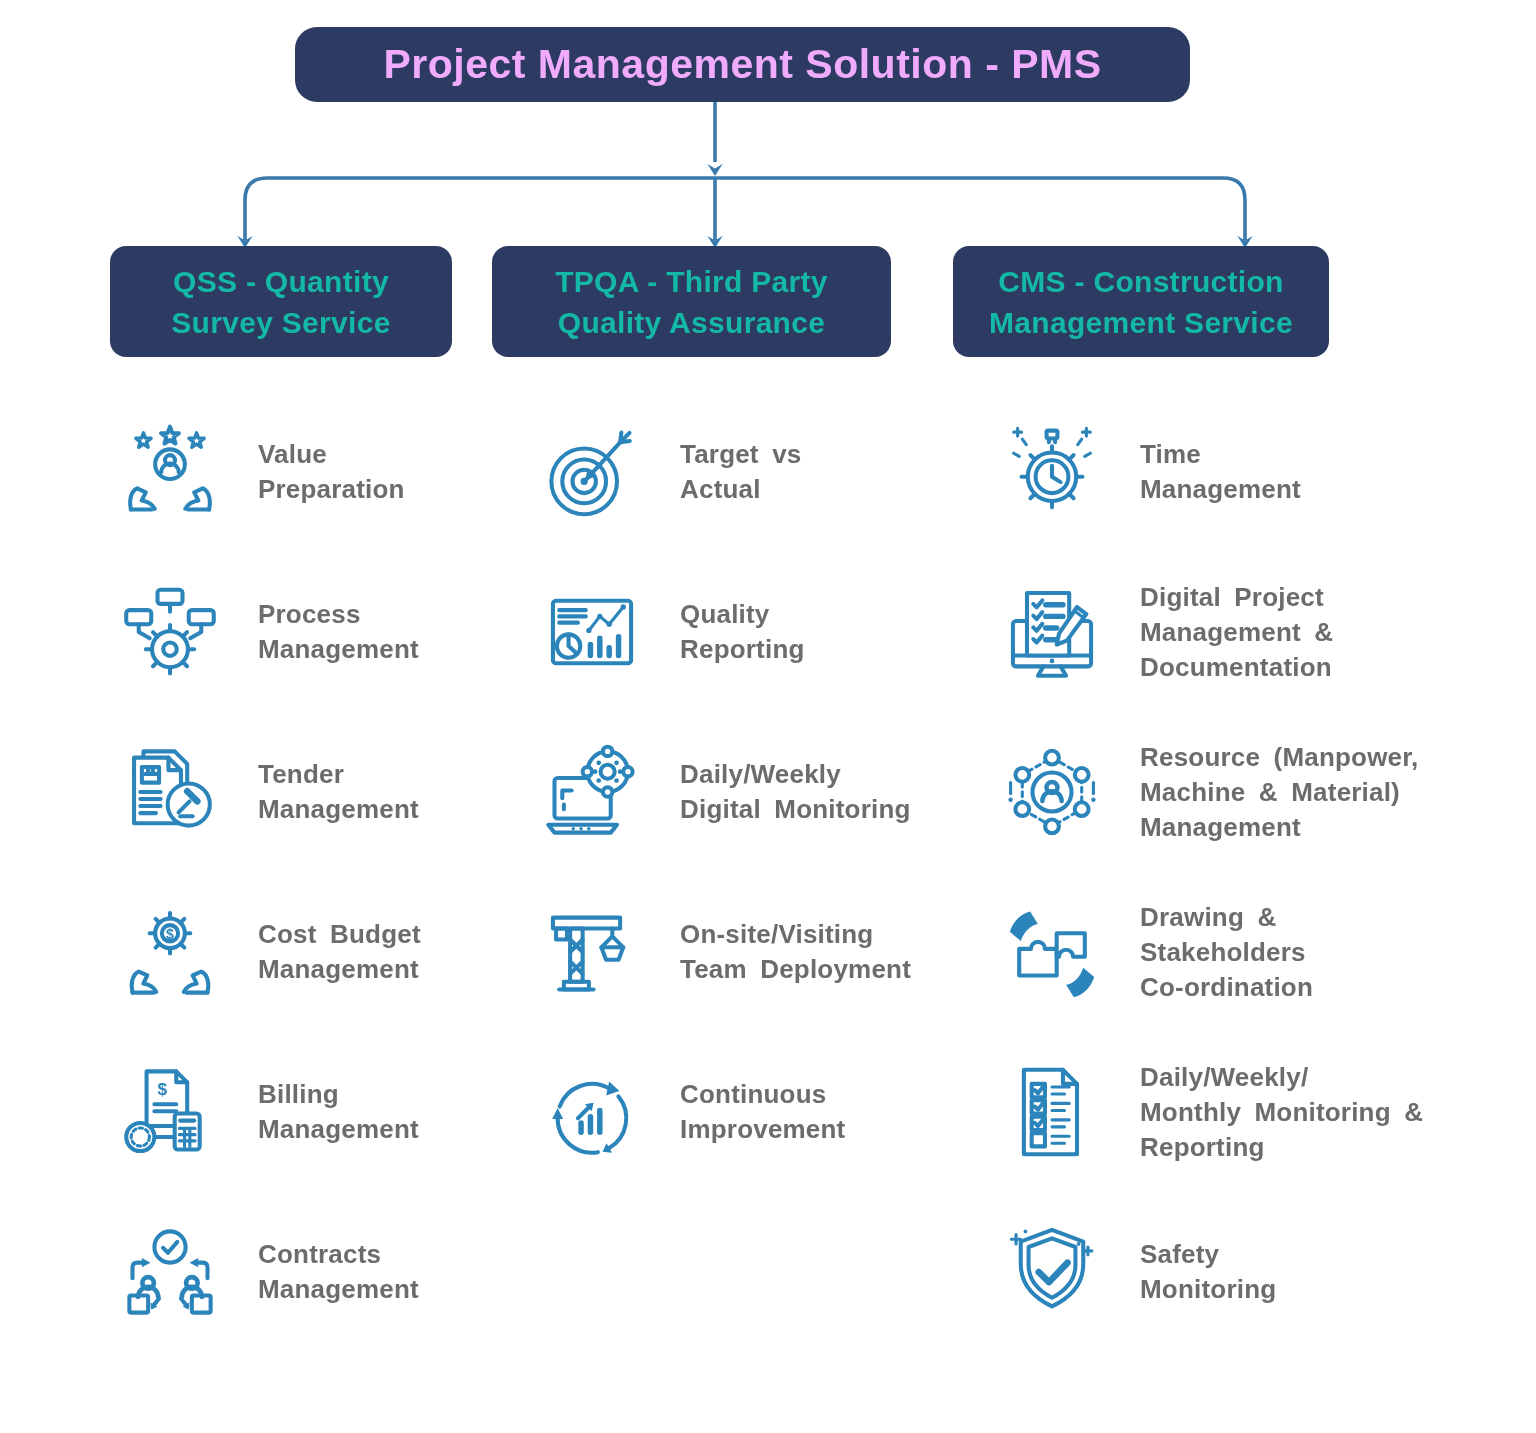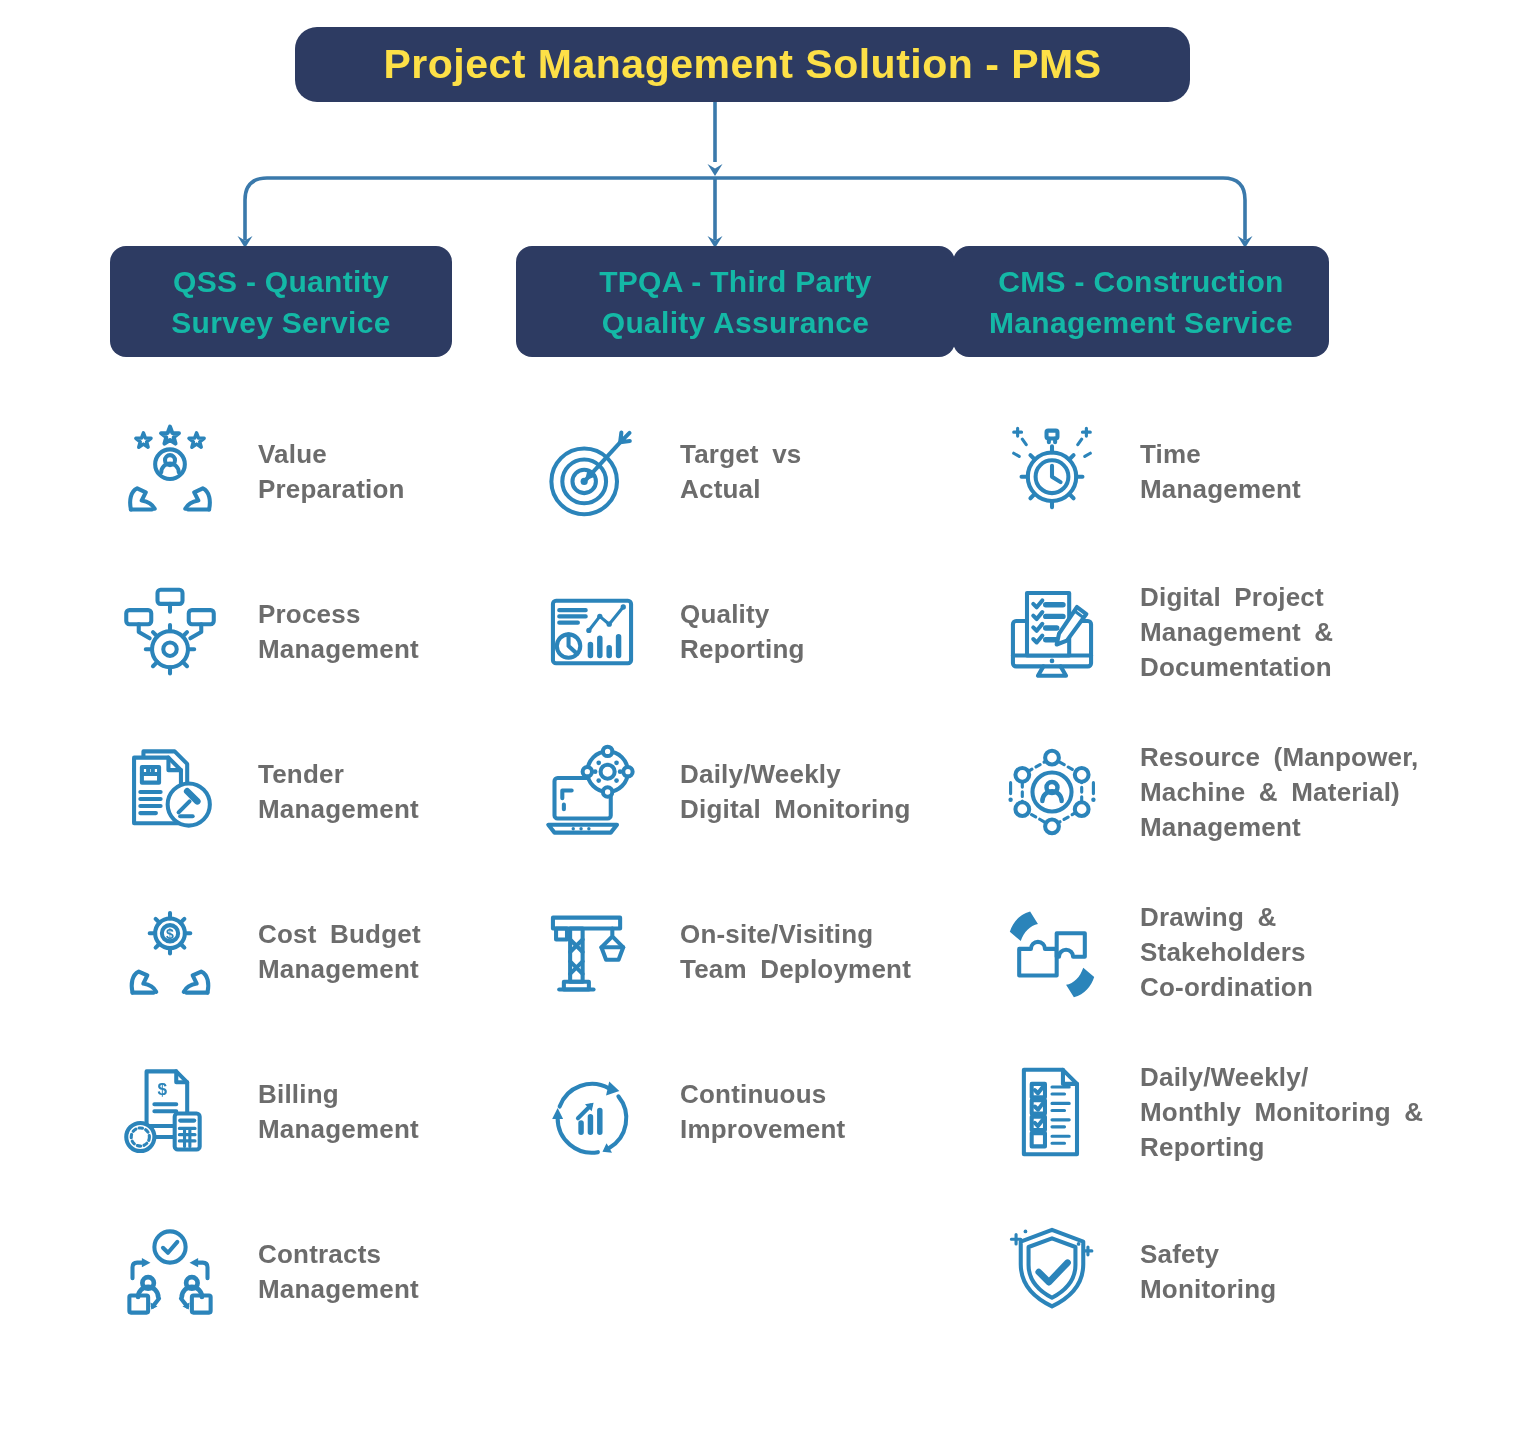--- a/index.html
+++ b/index.html
@@ -1,24 +1,24 @@
 <!DOCTYPE html>
 <html><head>
 <meta charset="utf-8">
 <style>
   html,body{margin:0;padding:0;background:#fff;}
   body{width:1536px;height:1433px;position:relative;font-family:"Liberation Sans",sans-serif;overflow:hidden;}
   .title{position:absolute;left:295px;top:27px;width:895px;height:75px;background:#2d3b62;border-radius:22px;
-         display:flex;align-items:center;justify-content:center;color:#fde047;font-size:41px;font-weight:bold;letter-spacing:.5px;}
+         display:flex;align-items:center;justify-content:center;color:#f0abfc;font-size:41px;font-weight:bold;letter-spacing:.5px;}
   .connectors{position:absolute;left:0;top:0;}
   .bbox{position:absolute;top:246px;height:111px;background:#2d3b62;border-radius:16px;color:#14b8a6;font-weight:bold;
         font-size:30px;line-height:41px;display:flex;align-items:center;justify-content:center;text-align:center;
         white-space:pre-line;letter-spacing:.3px;}
   #qss{left:110px;width:342px}
-  #tpqa{left:516px;width:439px}
+  #tpqa{left:492px;width:399px}
   #cms{left:953px;width:376px}
   .col{position:absolute;top:392px;}
   #col-qss{left:118px}
   #col-tpqa{left:540px}
   #col-cms{left:1000px}
   .item{height:160px;display:flex;align-items:center;}
   .icw{width:104px;height:104px;flex:0 0 104px;display:flex;align-items:center;justify-content:center;margin-right:36px;}
   .lbl{font-size:26px;font-weight:bold;color:#6c6c6c;line-height:35px;white-space:pre-line;word-spacing:6px;letter-spacing:.2px;}
   .ic{fill:none;stroke:#2b84ba;stroke-width:2.6;stroke-linecap:round;stroke-linejoin:round;}
   .ic .f{fill:#2b84ba;stroke:none;}

